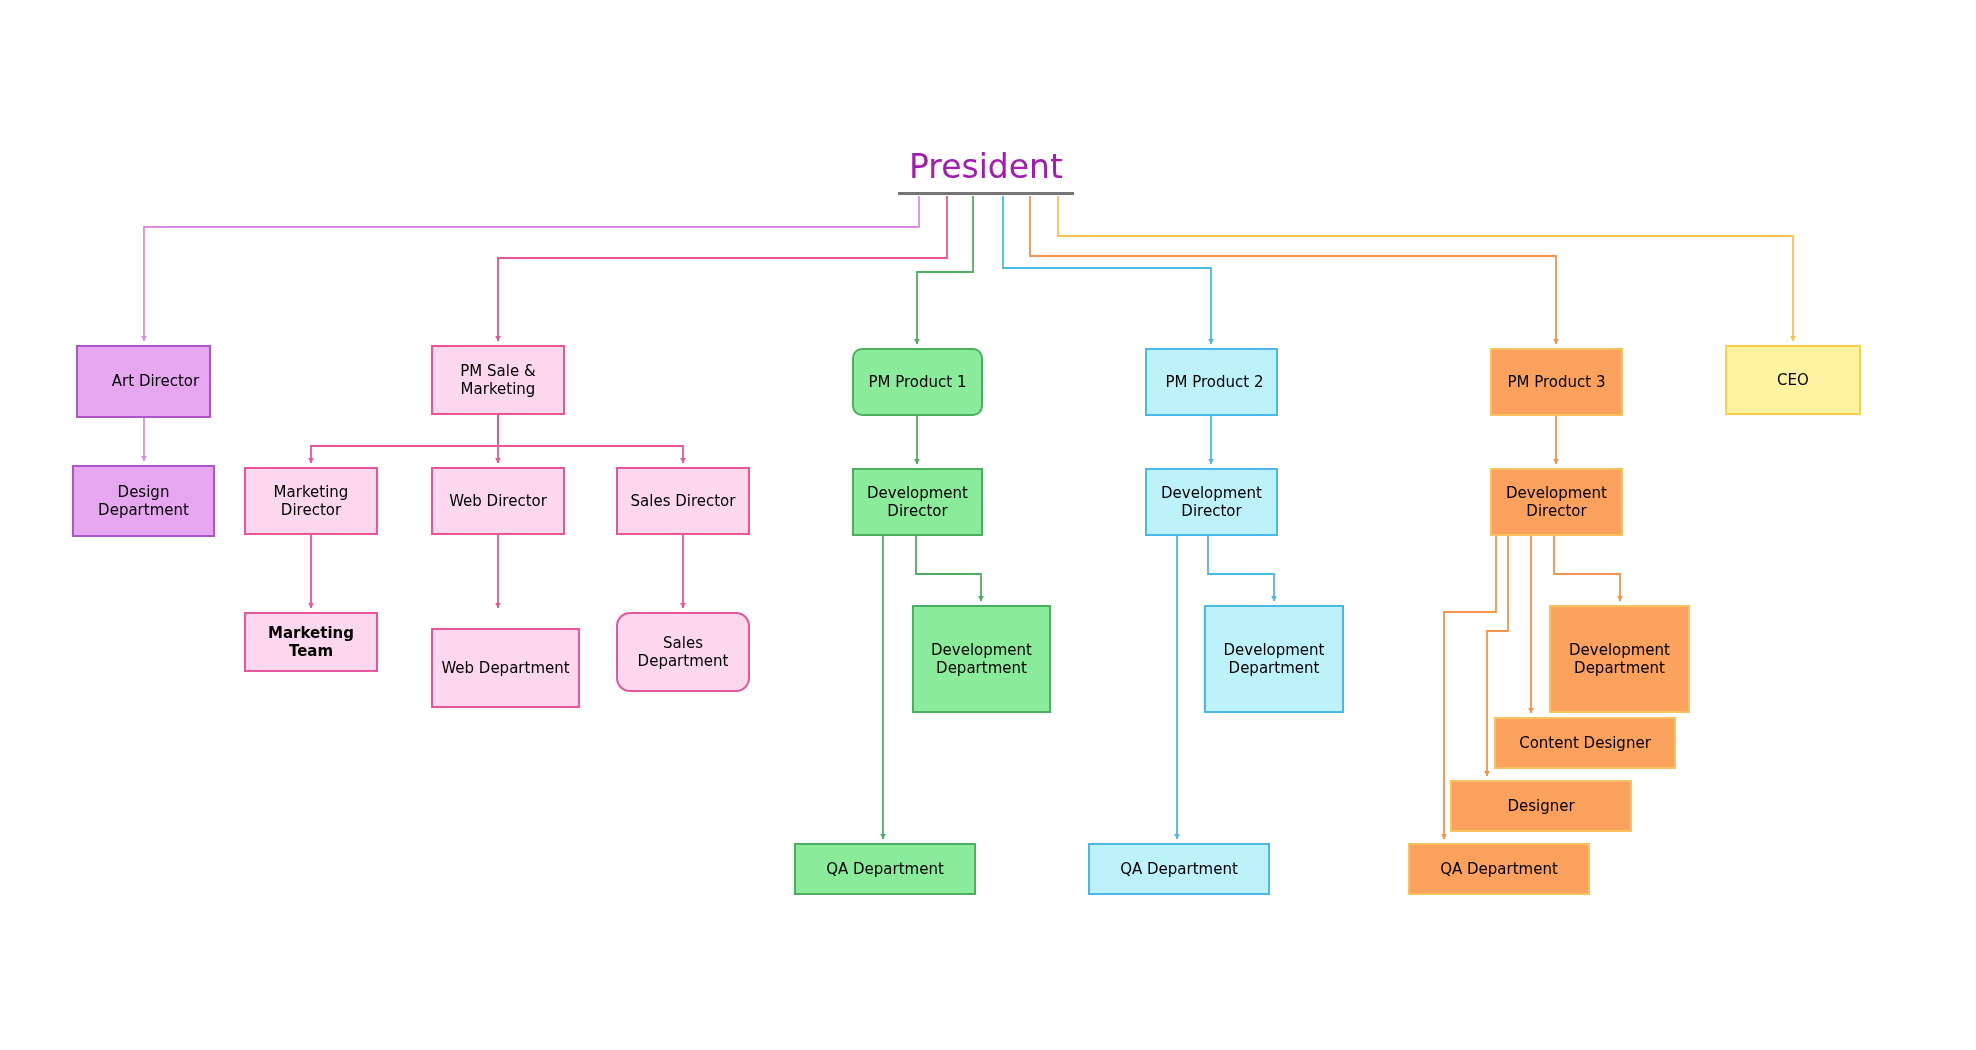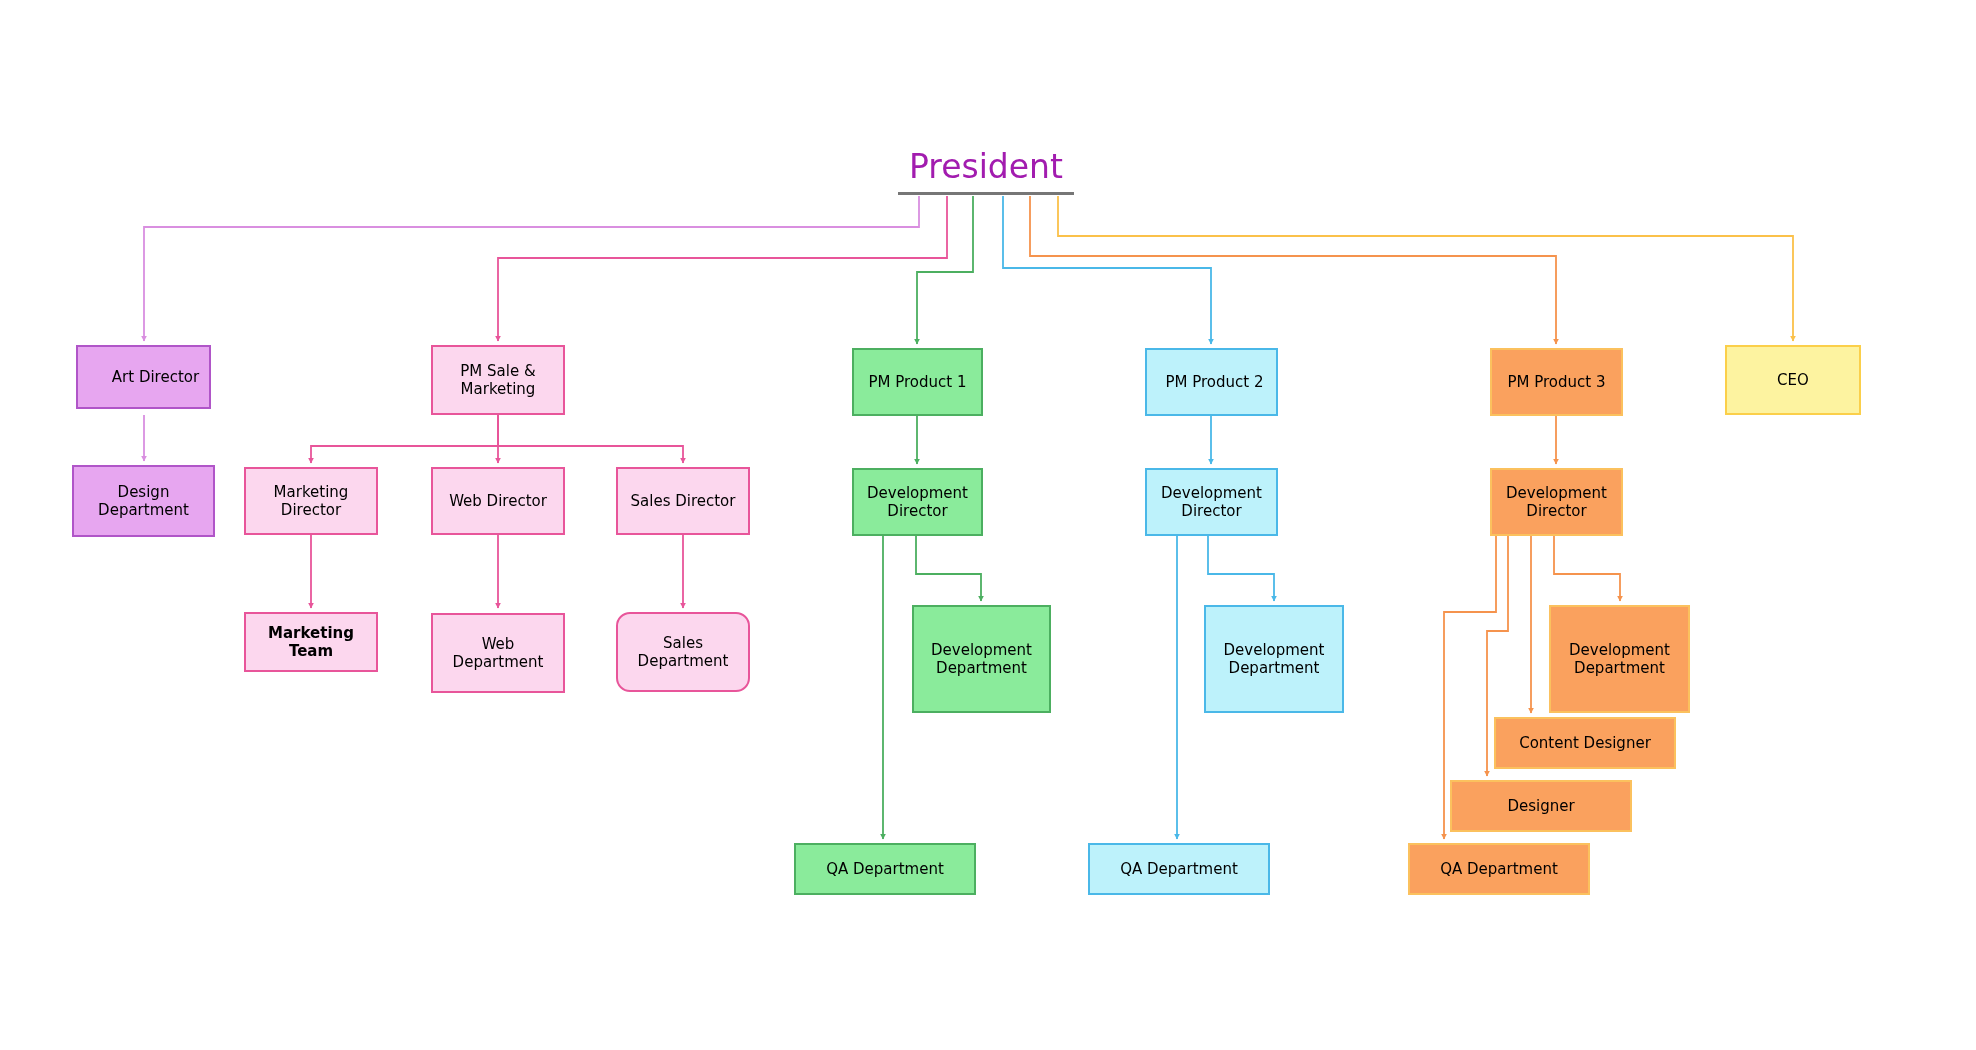--- a/index.html
+++ b/index.html
@@ -107,32 +107,32 @@
       <path d="M 1508 536 L 1508 631 L 1487 631 L 1487 776" stroke="#f5934d" stroke-width="1.8" fill="none" stroke-linejoin="miter" marker-end="url(#arr4)"></path>
       <path d="M 1496 536 L 1496 612 L 1444 612 L 1444 839" stroke="#f5934d" stroke-width="1.8" fill="none" stroke-linejoin="miter" marker-end="url(#arr4)"></path>
     </svg>
 
   <div id="root-layer">
       <div class="root-node" style="left: 898px; top: 150px; width: 176px; height: 45px; color: #a21caf; border-bottom-color: rgb(118, 118, 118);">
         <span>President</span>
       </div>
     </div>
   <div id="node-layer">
-      <div class="node" style="left: 76px; top: 345px; width: 135px; height: 64px; background: rgb(231, 166, 240); border-color: rgb(176, 85, 200); padding-left: 30px;"><span>Art Director</span></div>
+      <div class="node" style="left: 76px; top: 345px; width: 135px; height: 73px; background: rgb(231, 166, 240); border-color: rgb(176, 85, 200); padding-left: 30px;"><span>Art Director</span></div>
       <div class="node" style="left: 72px; top: 465px; width: 143px; height: 72px; background: rgb(231, 166, 240); border-color: rgb(176, 85, 200);"><span>Design Department</span></div>
       <div class="node" style="left: 431px; top: 345px; width: 134px; height: 70px; background: rgb(252, 215, 238); border-color: rgb(232, 85, 154);"><span>PM Sale &amp;
 Marketing</span></div>
       <div class="node" style="left: 244px; top: 467px; width: 134px; height: 68px; background: rgb(252, 215, 238); border-color: rgb(232, 85, 154);"><span>Marketing
 Director</span></div>
       <div class="node" style="left: 431px; top: 467px; width: 134px; height: 68px; background: rgb(252, 215, 238); border-color: rgb(232, 85, 154);"><span>Web Director</span></div>
       <div class="node" style="left: 616px; top: 467px; width: 134px; height: 68px; background: rgb(252, 215, 238); border-color: rgb(232, 85, 154); text-align: right;"><span>Sales Director</span></div>
       <div class="node" style="left: 244px; top: 612px; width: 134px; height: 60px; background: rgb(252, 215, 238); border-color: rgb(232, 85, 154); font-weight: bold;"><span>Marketing Team</span></div>
-      <div class="node" style="left: 431px; top: 613px; width: 134px; height: 80px; background: rgb(252, 215, 238); border-color: rgb(232, 85, 154);"><span>Web Department</span></div>
+      <div class="node" style="left: 431px; top: 628px; width: 149px; height: 80px; background: rgb(252, 215, 238); border-color: rgb(232, 85, 154); text-align: right;"><span>Web Department</span></div>
       <div class="node" style="left: 616px; top: 612px; width: 134px; height: 80px; background: rgb(252, 215, 238); border-color: rgb(232, 85, 154); border-radius: 14px;"><span>Sales Department</span></div>
-      <div class="node" style="left: 852px; top: 348px; width: 131px; height: 68px; background: rgb(138, 235, 155); border-color: rgb(76, 175, 96);"><span>PM Product 1</span></div>
+      <div class="node" style="left: 852px; top: 348px; width: 131px; height: 68px; background: rgb(138, 235, 155); border-color: rgb(76, 175, 96); border-radius: 10px;"><span>PM Product 1</span></div>
       <div class="node" style="left: 852px; top: 468px; width: 131px; height: 68px; background: rgb(138, 235, 155); border-color: rgb(76, 175, 96);"><span>Development
 Director</span></div>
       <div class="node" style="left: 912px; top: 605px; width: 139px; height: 108px; background: rgb(138, 235, 155); border-color: rgb(76, 175, 96);"><span>Development
 Department</span></div>
       <div class="node" style="left: 794px; top: 843px; width: 182px; height: 52px; background: rgb(138, 235, 155); border-color: rgb(76, 175, 96);"><span>QA Department</span></div>
       <div class="node" style="left: 1145px; top: 348px; width: 133px; height: 68px; background: rgb(189, 242, 251); border-color: rgb(74, 184, 232); padding-left: 12px;"><span>PM Product 2</span></div>
       <div class="node" style="left: 1145px; top: 468px; width: 133px; height: 68px; background: rgb(189, 242, 251); border-color: rgb(74, 184, 232);"><span>Development
 Director</span></div>
       <div class="node" style="left: 1204px; top: 605px; width: 140px; height: 108px; background: rgb(189, 242, 251); border-color: rgb(74, 184, 232);"><span>Development
 Department</span></div>

